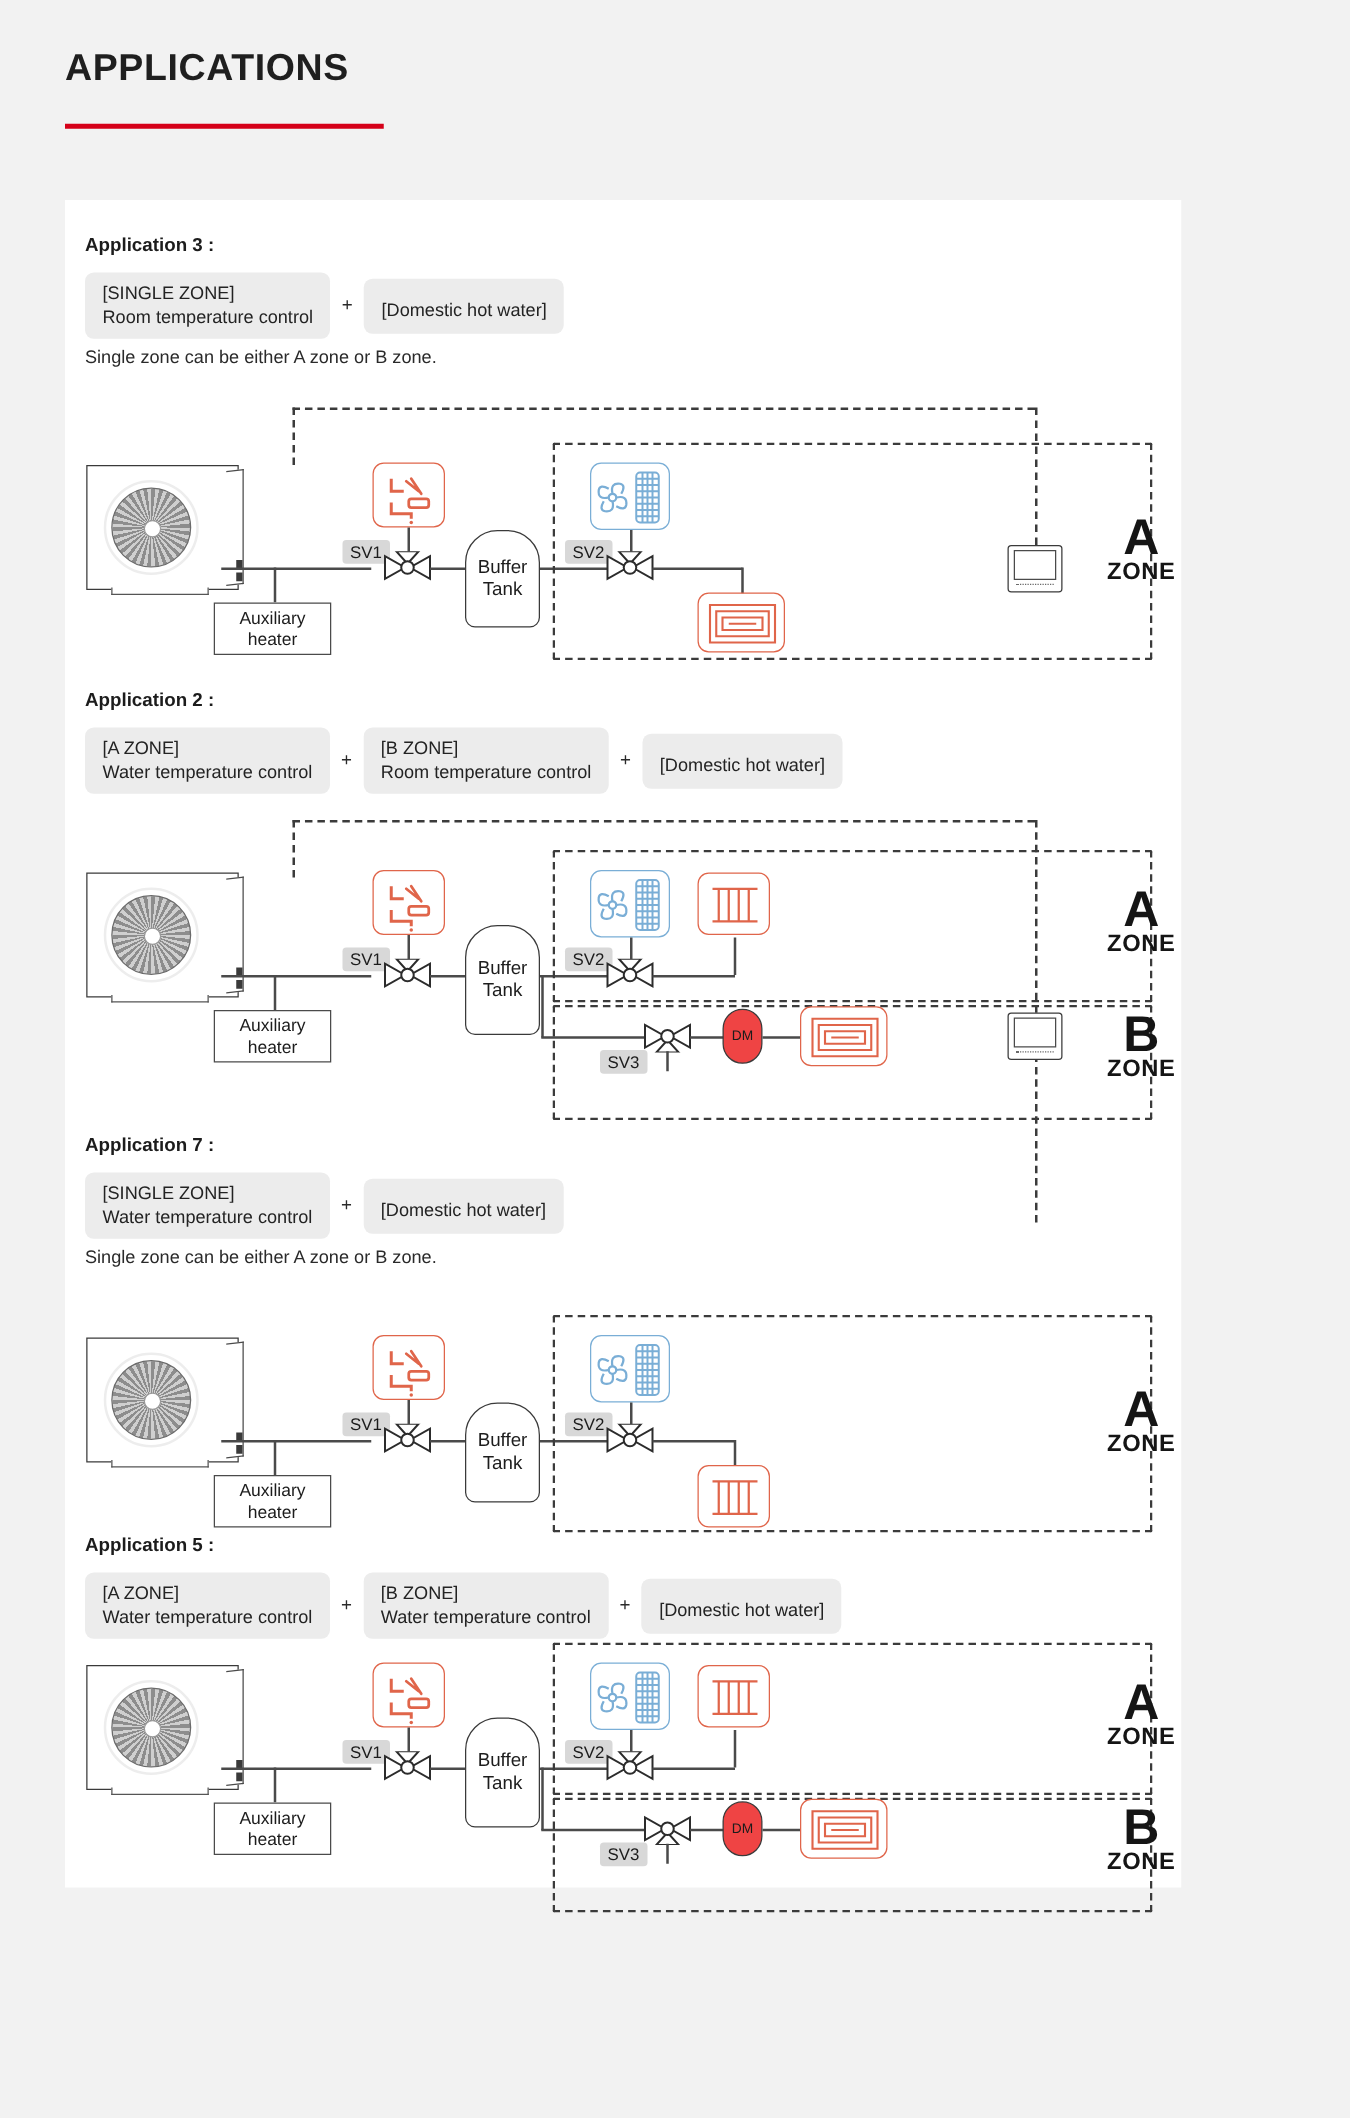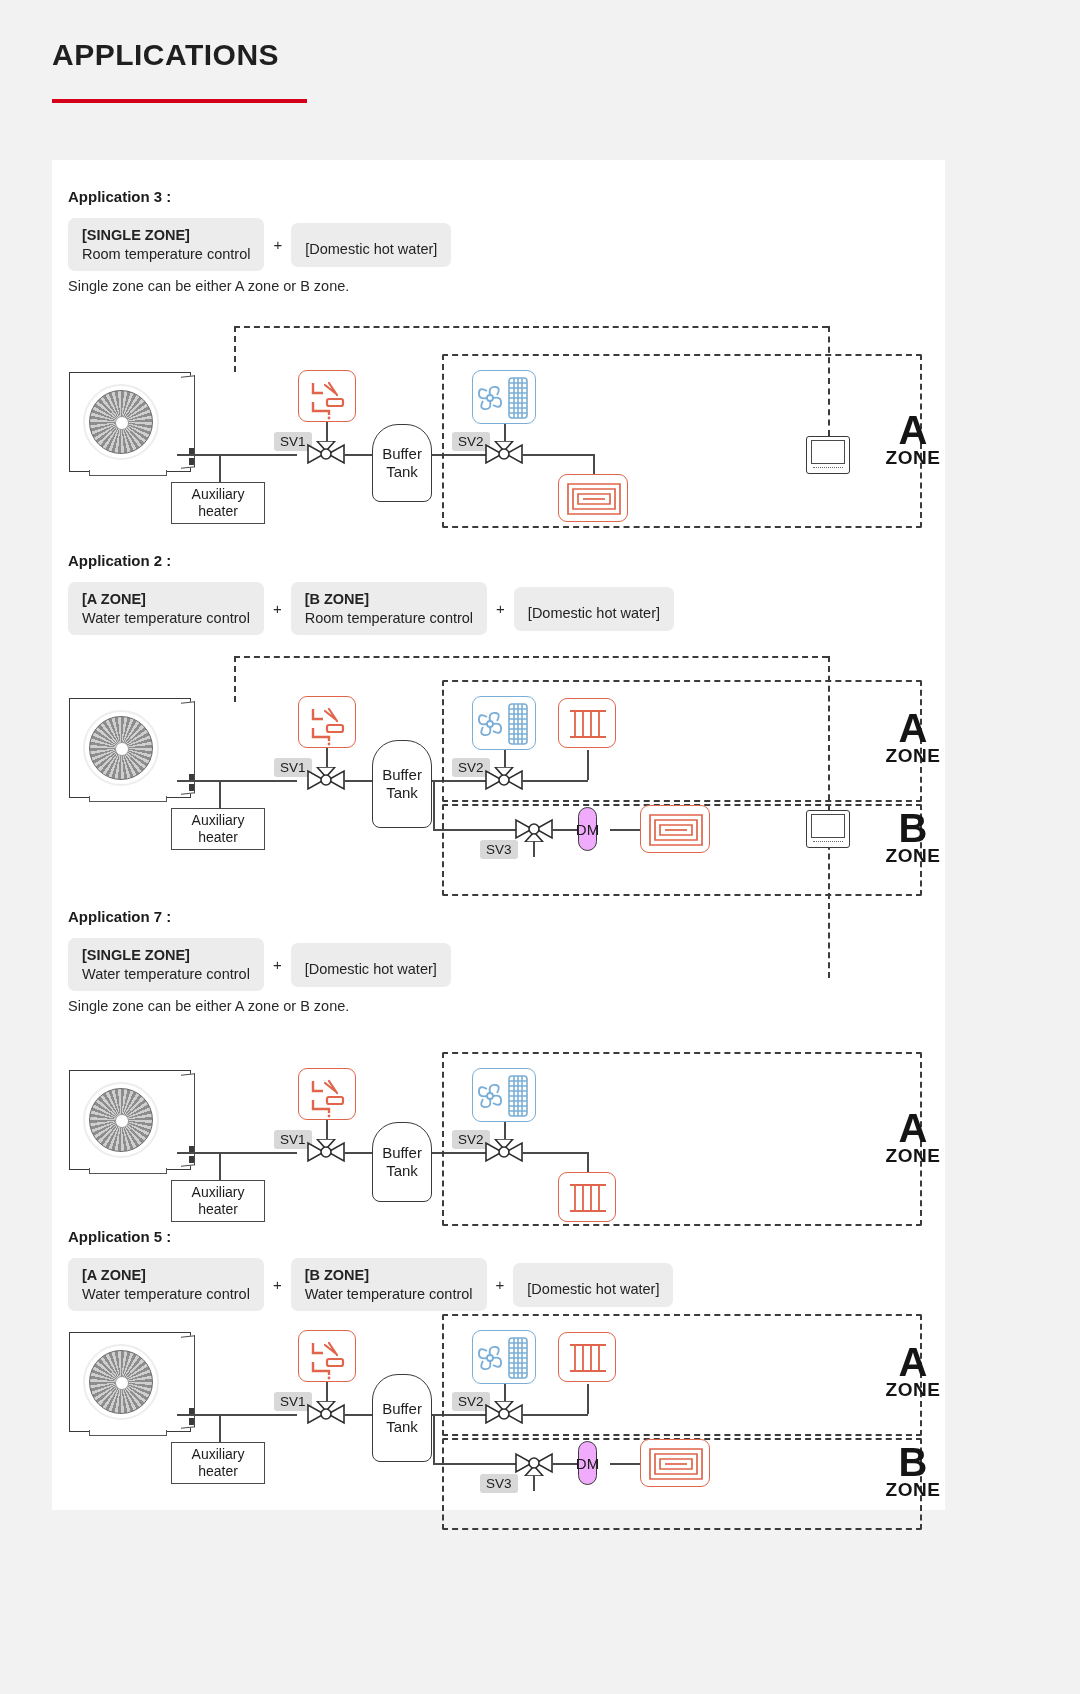--- a/index.html
+++ b/index.html
@@ -32,21 +32,21 @@
     white-space:nowrap;
   }
   .chips { position:absolute; left:16px; display:flex; align-items:center; }
   .chip {
     background:#ececec; border-radius:7px;
     padding:8px 14px; min-height:44px;
     display:flex; flex-direction:column; justify-content:center;
     font-size:14.5px; color:#232323; line-height:1.28;
   }
   .chip.one-line { justify-content:flex-end; }
-  .chip b { font-weight:bold; }
+  .chip b { font-weight:normal; }
   .plus { font-size:15px; padding:0 9px; color:#2a2a2a; }
   .note {
     position:absolute; left:16px;
     font-size:14.5px; color:#2a2a2a; white-space:nowrap;
   }
   .diagram { position:absolute; left:0; width:893px; }
 
   
   .hp { position:absolute; }
   .hp-body {
@@ -138,24 +138,24 @@
   }
   .ctrl::before {
     content:""; position:absolute; left:4px; top:3px; right:4px; height:22px;
     border:1.4px solid #4a4a4a; background:#fff;
   }
   .ctrl::after {
     content:""; position:absolute; left:6px; bottom:5px; right:6px; height:0;
     border-top:1.4px dotted #6a6a6a;
   }
   .dm {
-    position:absolute; width:19px; height:44px;
-    border:1.6px solid #3a3a3a; border-radius:16px; background:#f0abfc;
+    position:absolute; width:32px; height:44px;
+    border:1.6px solid #3a3a3a; border-radius:16px; background:#ef4444;
     display:flex; align-items:center; justify-content:center;
-    font-size:15px; color:#1c1c1c;
+    font-size:11px; color:#1c1c1c;
   }
   .valve { position:absolute; width:40px; height:26px; }
 </style>
 </head>
 <body>
 
 <div class="page-title">APPLICATIONS</div>
 <div class="title-rule"></div>
 
 <div class="card">

